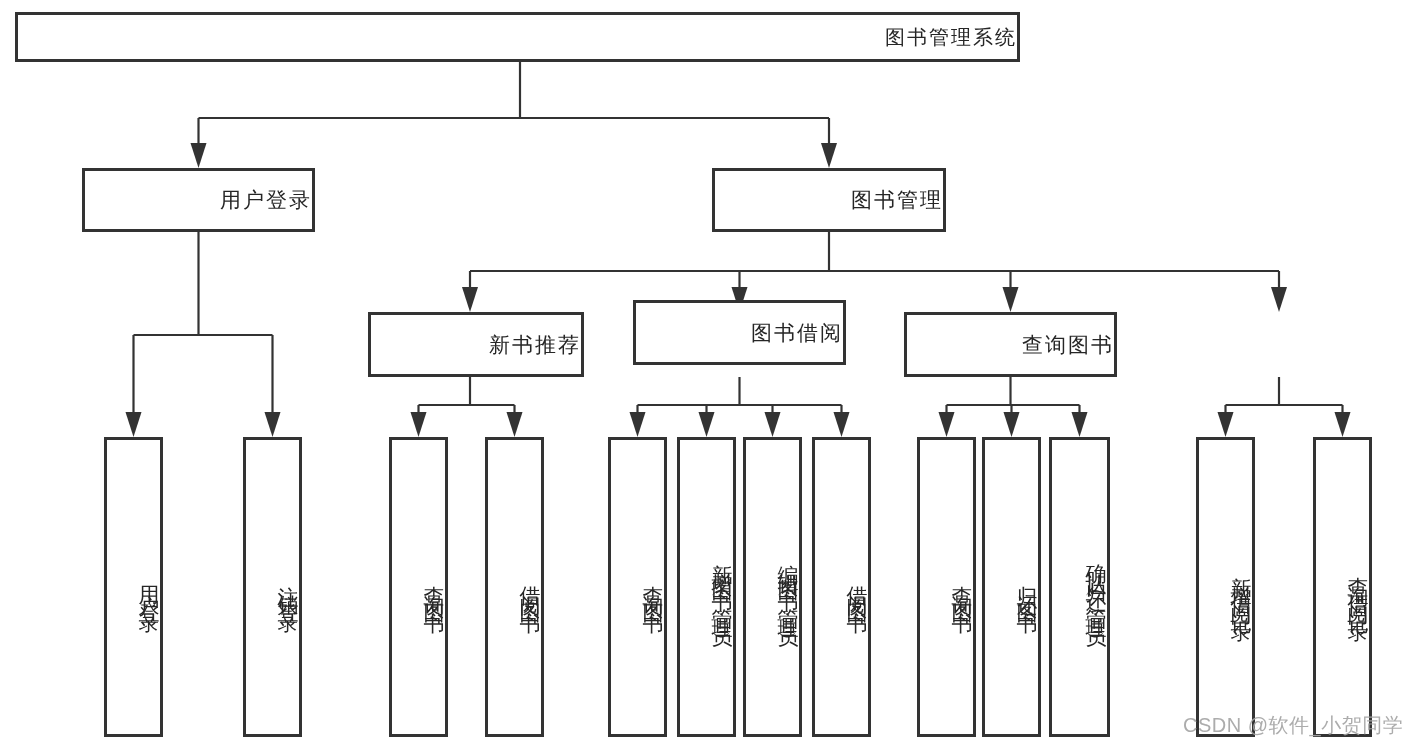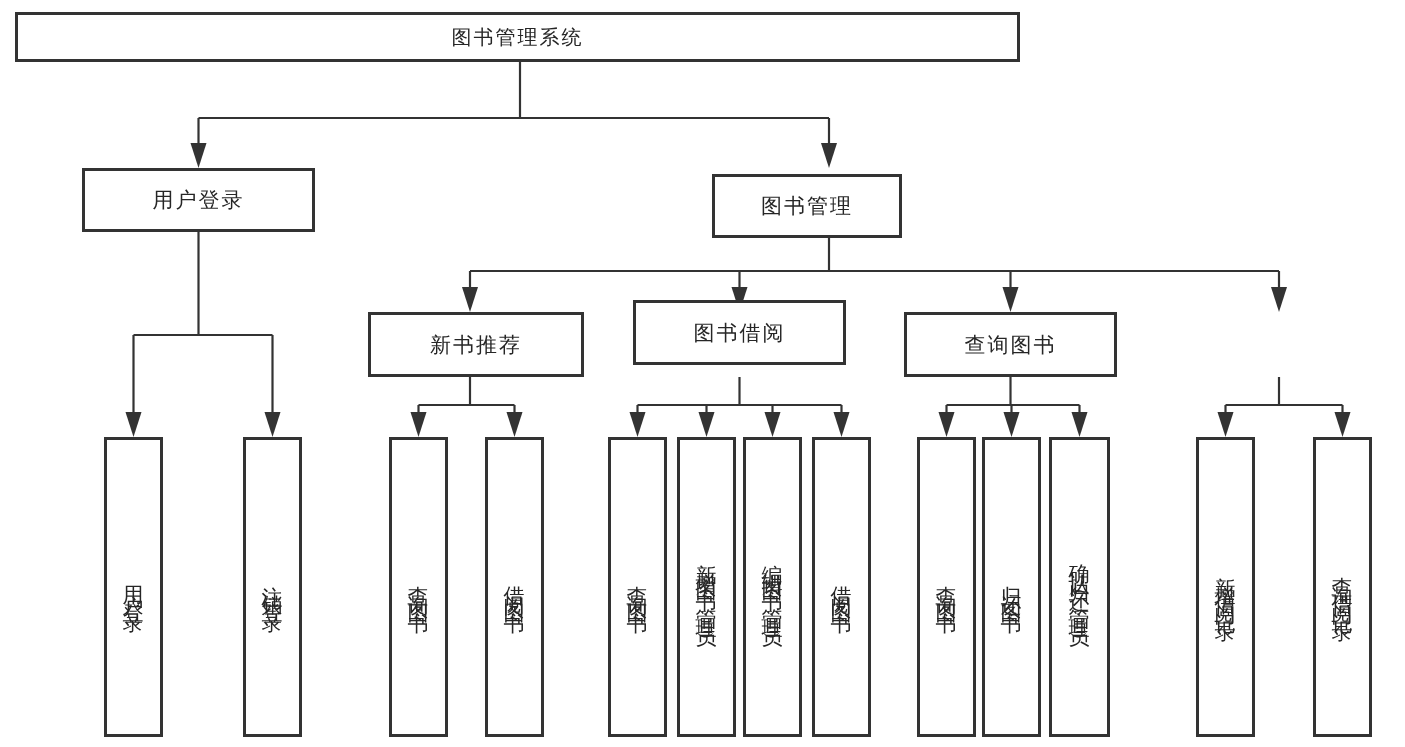--- a/index.html
+++ b/index.html
@@ -5,21 +5,21 @@
   html,body{margin:0;padding:0;background:#fff;}
   #stage{
     position:relative;width:1405px;height:747px;background:#ffffff;overflow:hidden;
     font-family:"Liberation Sans","DejaVu Sans",sans-serif;color:#262626;
   }
   #wires{position:absolute;left:0;top:0;width:1405px;height:747px;}
   #wires .ln{stroke:#333333;stroke-width:2.2;fill:none;}
   #wires .ar{fill:#333333;stroke:none;}
   .box{
     position:absolute;box-sizing:border-box;background:#ffffff;
-    border:3px solid #333333;display:flex;align-items:center;justify-content:center;
+    border:3px solid #333333;display:flex;align-items:center;justify-content:flex-end;
     text-align:center;
   }
   .box.h .lbl{font-size:21px;letter-spacing:2px;white-space:nowrap;}
   .box.root .lbl{font-size:20px;}
   .box.v .lbl{
     writing-mode:vertical-rl;text-orientation:mixed;
     font-size:21px;line-height:1;letter-spacing:9px;white-space:nowrap;
   }
   #watermark{
     position:absolute;left:1183px;top:712px;z-index:6;
@@ -107,21 +107,21 @@
     </g>
   </svg>
 
   <div class="box h root" style="left:15px;top:12px;width:1005px;height:50px;">
     <span class="lbl">图书管理系统</span>
   </div>
 
   <div class="box h" style="left:82px;top:168px;width:233px;height:64px;">
     <span class="lbl">用户登录</span>
   </div>
-  <div class="box h" style="left:712px;top:174px;width:190px;height:64px;">
+  <div class="box h" style="left:712px;top:168px;width:234px;height:64px;">
     <span class="lbl">图书管理</span>
   </div>
 
   <div class="box h" style="left:368px;top:312px;width:216px;height:65px;">
     <span class="lbl">新书推荐</span>
   </div>
   <div class="box h" style="left:633px;top:300px;width:213px;height:65px;">
     <span class="lbl">图书借阅</span>
   </div>
   <div class="box h" style="left:904px;top:312px;width:213px;height:65px;">
@@ -165,14 +165,15 @@
     <span class="lbl">确认归还（管理员）</span>
   </div>
 
   <div class="box v" style="left:1196px;top:437px;width:59px;height:300px;">
     <span class="lbl">新增借阅记录</span>
   </div>
   <div class="box v" style="left:1313px;top:437px;width:59px;height:300px;">
     <span class="lbl">查询借阅记录</span>
   </div>
 
+  <div id="watermark">CSDN @软件_小贺同学</div>
 
 </div>
 
 </body></html>

